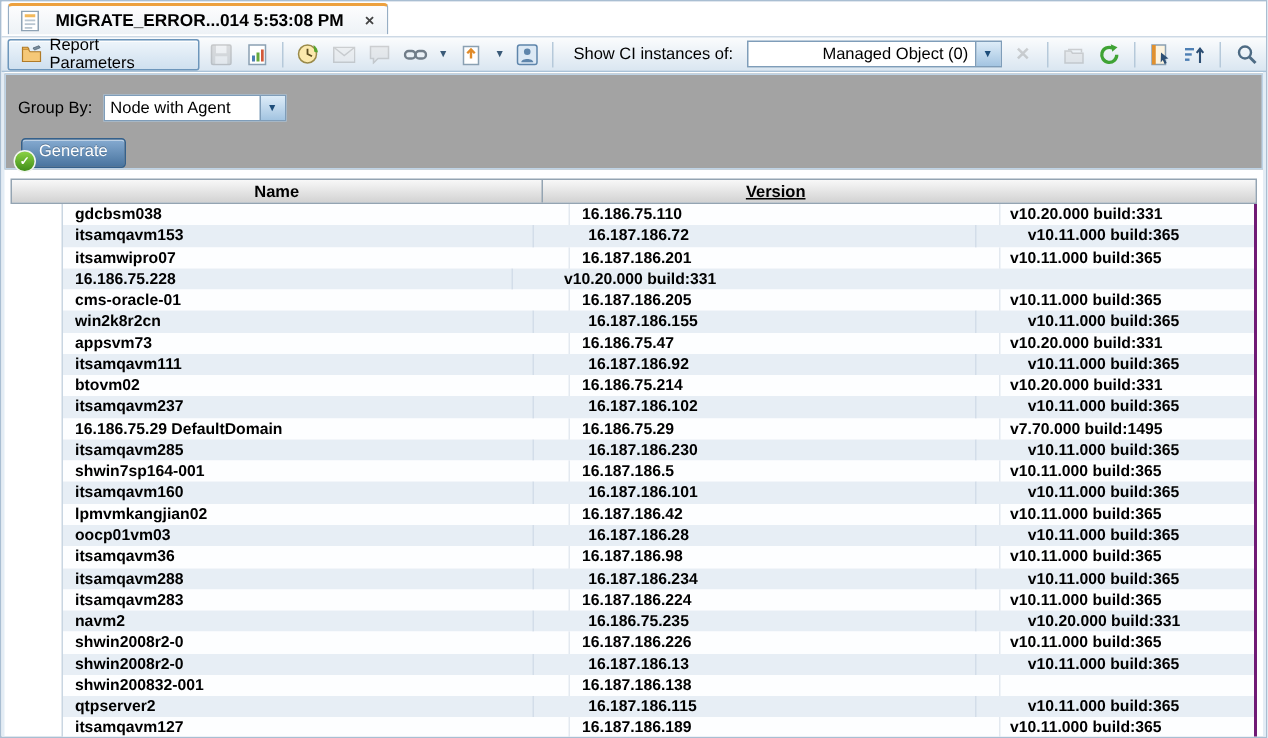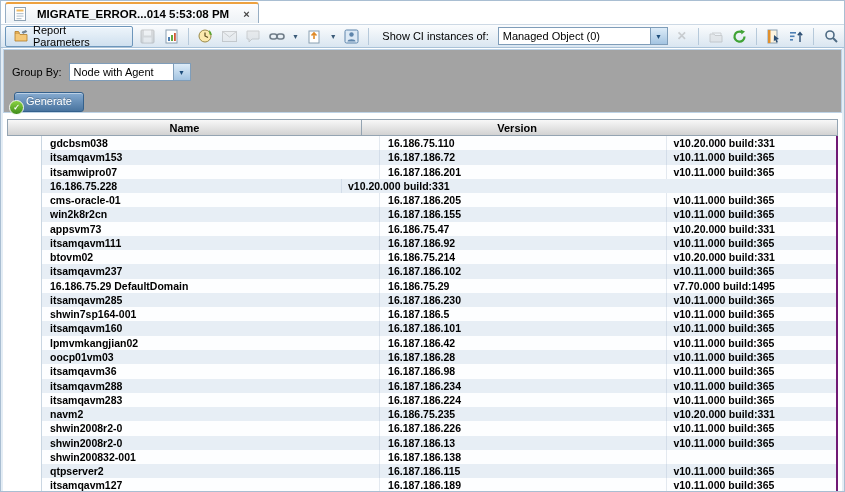--- a/index.html
+++ b/index.html
@@ -66,24 +66,24 @@
   }
   
   .tbl{position:absolute;left:6px;top:118px;width:831px;}
   .thead{display:flex;height:17px;box-sizing:border-box;
     background:linear-gradient(#f8f8f8,#d2d2d2);
     border:1px solid #94a4b2;font-weight:bold;font-size:11px;color:#000;}
   .th{box-sizing:border-box;height:100%;display:flex;align-items:center;
     border-right:1px solid #94a4b2;cursor:pointer;text-align:center;}
   .th.c0{width:354px;justify-content:center;}
   .th.c1{width:300px;justify-content:center;}
-  .th.c2{width:175px;justify-content:flex-end;border-right:none;}
+  .th.c2{width:175px;justify-content:flex-end;border-right:none;text-decoration:underline;}
   .tbody{border-left:1px solid #c9d6e2;border-right:2px solid #701a75;box-sizing:border-box;margin-left:34px;}
   .tr{display:flex;height:14.28px;background:#fdfeff;}
-  .tr.alt{background:#e7eef5;}
+  .tr.alt{background:#e7eef5;gap:28px;}
   .td{box-sizing:border-box;overflow:hidden;white-space:nowrap;
     font-size:10.5px;font-weight:bold;color:#000;line-height:14.3px;
     border-right:1px solid rgba(160,180,200,.28);}
   .td.c0{width:353px;padding-left:8px;}
   .td.c1{width:300px;padding-left:8px;}
   .td.c2{width:176px;padding-left:6px;border-right:none;}
 </style>
 </head>
 <body>
 
@@ -174,21 +174,21 @@
           <rect x="1" y="1" width="13" height="13" rx="1.5" fill="#dce9f5" stroke="#5e85ab"></rect>
           <circle cx="7.5" cy="5.5" r="2.2" fill="#5e85ab"></circle>
           <path d="M3.5 12.5 C3.5 9.5 11.5 9.5 11.5 12.5 Z" fill="#5e85ab"></path>
         </svg>
     </span>
 
     <span class="sep"></span>
 
     <span class="tb-label">Show CI instances of:</span>
 
-    <div class="combo" style="width:172px;">
+    <div class="combo" style="width:172px;text-align:right;">
       <span class="combo-text">Managed Object (0)</span>
       <span class="combo-btn">▼</span>
     </div>
 
     <span class="tbi disabled" style="font-size:12px;font-weight:bold;color:#7e93a5;">✕</span>
 
     <span class="sep"></span>
 
     <span class="tbi disabled">
       <svg width="14" height="13" viewBox="0 0 14 13">

